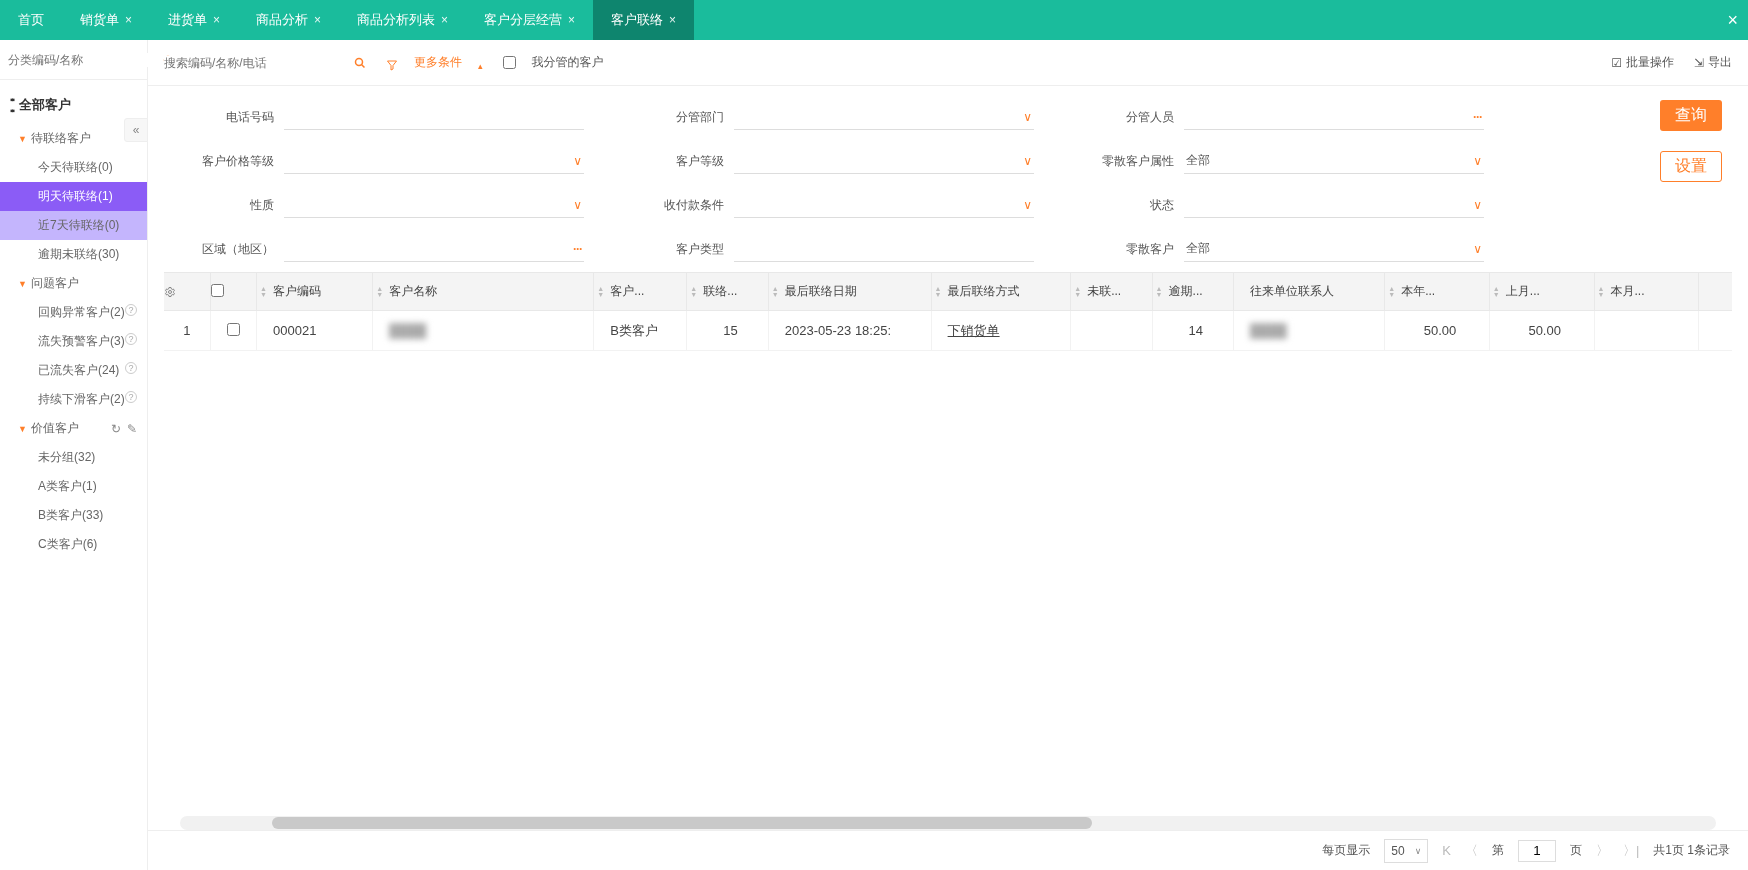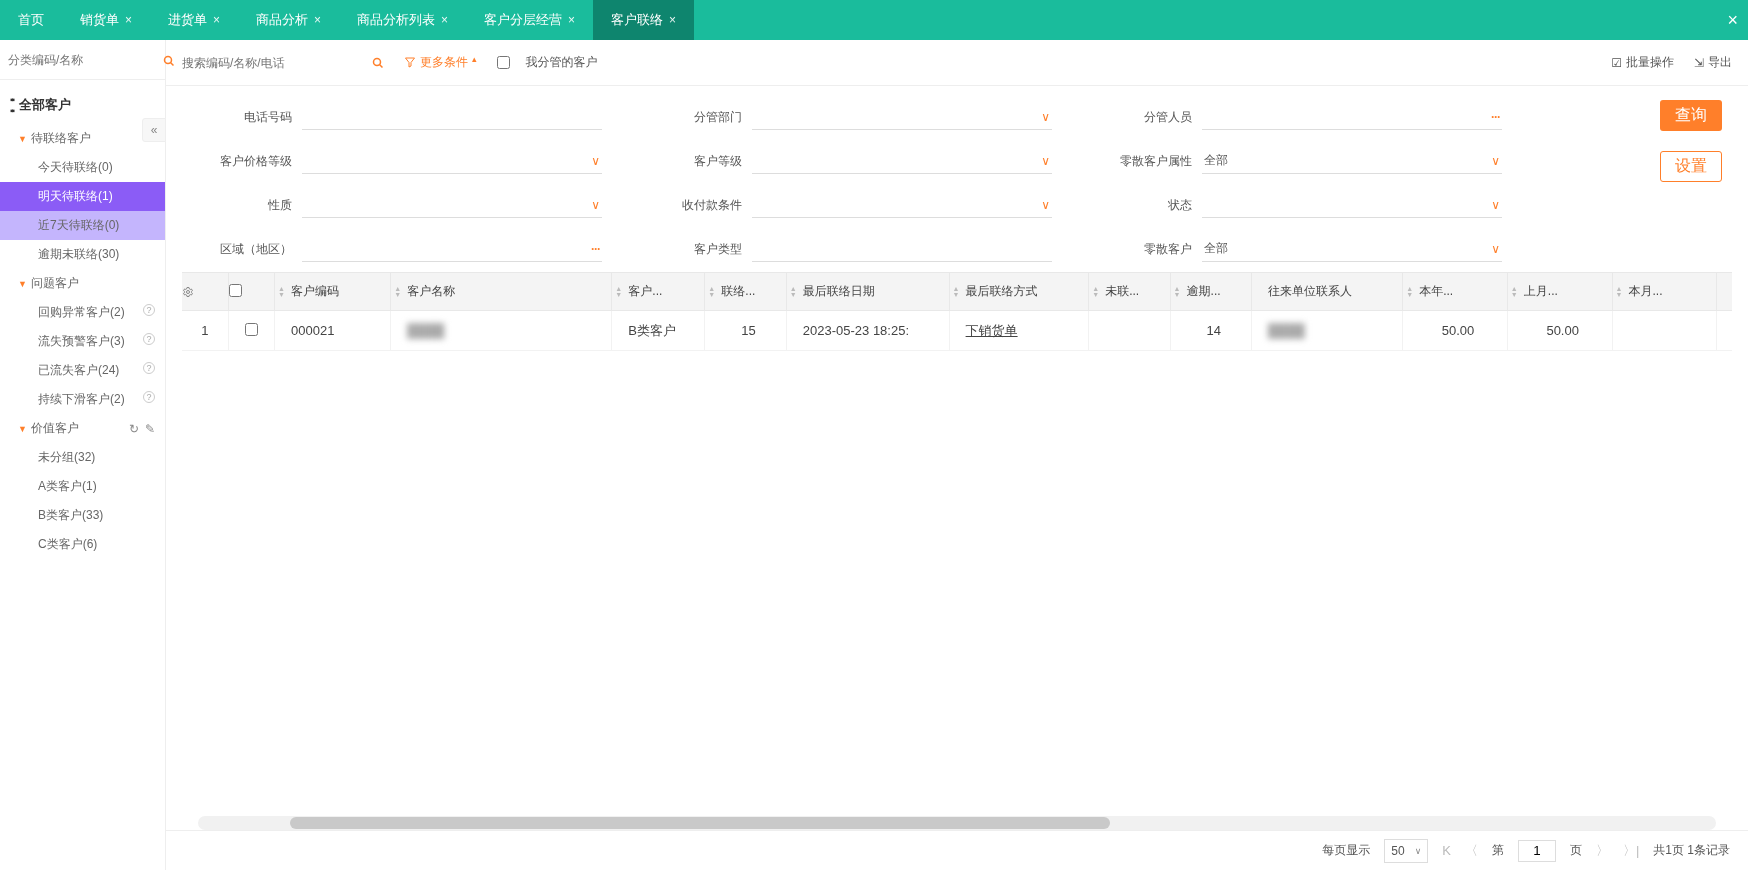--- a/index.html
+++ b/index.html
@@ -9,21 +9,21 @@
     .top-tabs { height: 40px; background: #1abc9c; display: flex; align-items: stretch; position: relative; }
     .top-tabs .tab { display: flex; align-items: center; padding: 0 18px; color: #fff; font-size: 13px; cursor: pointer; gap: 6px; }
     .top-tabs .tab.active { background: #0e856e; }
     .top-tabs .close-x { font-size: 12px; opacity: .9; }
     .top-tabs .app-close { position: absolute; right: 10px; top: 0; bottom: 0; display: flex; align-items: center; color: #fff; font-size: 18px; cursor: pointer; }
 
     
     .workspace { display: flex; height: calc(100% - 40px); }
 
     
-    .sidebar { width: 166px; border-right: 1px solid #eee; display: flex; flex-direction: column; position: relative; background: #fff; }
+    .sidebar { width: 148px; border-right: 1px solid #eee; display: flex; flex-direction: column; position: relative; background: #fff; }
     .side-search { height: 40px; display: flex; align-items: center; padding: 0 8px; border-bottom: 1px solid #eee; }
     .side-search input { flex: 1; border: none; outline: none; font-size: 12px; color: #999; }
     .side-search .icon-search { color: #ff7f2a; font-size: 14px; }
     .side-collapse { position: absolute; right: -1px; top: 78px; width: 24px; height: 24px; background: #f7f7f7; border: 1px solid #eee; display: flex; align-items: center; justify-content: center; color: #888; cursor: pointer; border-radius: 3px 0 0 3px; }
 
     .side-tree { padding-top: 6px; }
     .tree-root { display: flex; align-items: center; gap: 6px; padding: 8px 10px; font-size: 13px; font-weight: bold; color: #333; }
     .tree-root .grid-icon { font-size: 10px; letter-spacing: -2px; }
     .tree-group { }
     .tree-group-h { display: flex; align-items: center; gap: 4px; padding: 6px 10px 6px 18px; font-size: 12px; color: #666; }
@@ -33,21 +33,21 @@
     .tree-leaf.active { background: #8b5cf6; color: #fff; }
     .tree-leaf.hover { background: #c4b5fd; }
     .tree-leaf .help { color: #aaa; border: 1px solid #ccc; border-radius: 50%; width: 12px; height: 12px; display: inline-flex; align-items: center; justify-content: center; font-size: 9px; }
 
     
     .content { flex: 1; display: flex; flex-direction: column; position: relative; overflow: hidden; }
 
     .toolbar { height: 46px; display: flex; align-items: center; padding: 0 16px; border-bottom: 1px solid #eee; gap: 20px; }
     .toolbar input.kw { width: 170px; border: none; outline: none; font-size: 12px; color: #999; }
     .toolbar .icon-search2 { color: #ff7f2a; }
-    .more-cond { color: #ff7f2a; display: flex; align-items: flex-start; gap: 4px; cursor: pointer; }
+    .more-cond { color: #ff7f2a; display: flex; align-items: flex-end; gap: 16px; cursor: pointer; }
     .ck-wrap { display: flex; align-items: center; gap: 16px; color: #555; }
     .ck-wrap input { accent-color: #999; }
     .toolbar .spacer { flex: 1; }
     .tb-btn { display: flex; align-items: center; gap: 4px; color: #555; cursor: pointer; font-size: 12px; }
 
     
     .filter-panel { padding: 18px 26px 10px 26px; display: grid; 
       grid-template-columns: 110px 300px 40px 110px 300px 40px 110px 300px 40px; 
       row-gap: 18px; align-items: center; position: relative; }
     .fp-label { text-align: right; color: #555; padding-right: 10px; font-size: 12px; }

